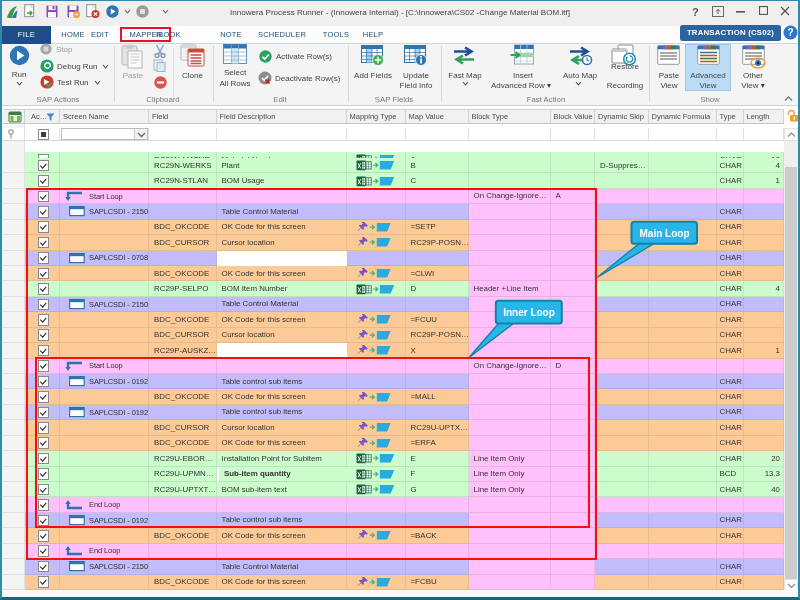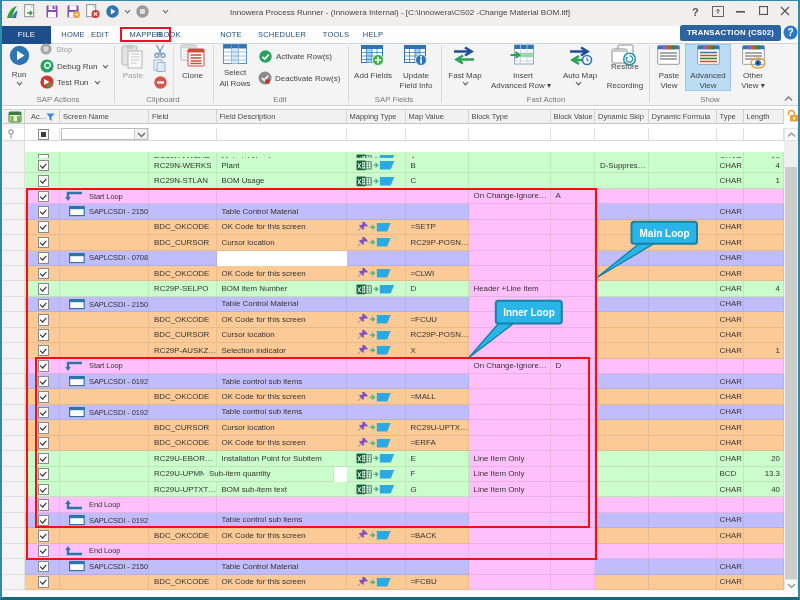--- a/index.html
+++ b/index.html
@@ -856,23 +856,20 @@
       <div class="c" style="left:3px;width:22px;background:#f4f4f4;"></div>
       <div class="c" style="left:25px;width:35px;background:#fcca96;">
         <div class="cb">
           <div class="ck"></div>
         </div>
       </div>
       <div class="c" style="left:60px;width:89px;background:#fcca96;"></div>
       <div class="c" style="left:149px;width:67.5px;background:#fcca96;">
         <span class="t">RC29P-AUSKZ…</span>
       </div>
-      <div class="c" style="left:216.5px;width:130.0px;background:#fcca96;">
-        <span class="t">Selection indicator</span>
-      </div>
       <div class="c" style="left:346.5px;width:59.0px;background:#fcca96;">
         <svg width="48" height="11" viewBox="0 0 48 11" style="position:absolute;left:9px;top:2.2px">
           <g transform="translate(5.8,5) rotate(45)">
             <rect x="-3.4" y="-5.2" width="6.8" height="2" rx="0.9" fill="#7b52c0"></rect>
             <rect x="-1.7" y="-3.6" width="3.4" height="3.4" fill="#7b52c0"></rect>
             <rect x="-3" y="-0.6" width="6" height="1.8" rx="0.8" fill="#7b52c0"></rect>
             <path d="M0 1.2 L0 5.6" stroke="#a0a0a0" stroke-width="1"></path>
           </g>
           <path d="M13.8 5.2 h4 M16 3 L18.3 5.2 L16 7.4" fill="none" stroke="#4caf7d" stroke-width="1.3"></path>
           <path d="M20.8 1 h13.8 l-3.4 8.4 h-10.4 z" fill="#29abe2"></path>
@@ -1140,21 +1137,21 @@
       <div class="c" style="left:3px;width:22px;background:#f4f4f4;"></div>
       <div class="c" style="left:25px;width:35px;background:#cbfccb;">
         <div class="cb">
           <div class="ck"></div>
         </div>
       </div>
       <div class="c" style="left:60px;width:89px;background:#cbfccb;"></div>
       <div class="c" style="left:149px;width:67.5px;background:#cbfccb;">
         <span class="t">RC29U-UPMN…</span>
       </div>
-      <div class="c" style="left:204px;width:130.0px;background:#cbfccb;">
+      <div class="c" style="left:219px;width:130.0px;background:#cbfccb;font-weight:bold;">
         <span class="t">Sub-item quantity</span>
       </div>
       <div class="c" style="left:346.5px;width:59.0px;background:#cbfccb;">
         <svg width="48" height="11" viewBox="0 0 48 11" style="position:absolute;left:9px;top:2.2px">
           <rect x="0.5" y="0.5" width="9.3" height="9.7" rx="0.8" fill="#1a6b41"></rect>
           <rect x="1" y="1.2" width="4.8" height="8.3" fill="#17603a"></rect>
           <path d="M2 3.3 L4.7 8.3 M4.7 3.3 L2 8.3" stroke="#fff" stroke-width="1"></path>
           <rect x="6.3" y="2" width="2.8" height="6.7" fill="#fff"></rect>
           <path d="M6.3 4.2 H9.1 M6.3 6.4 H9.1 M7.7 2 V8.7" stroke="#1a6b41" stroke-width="0.55"></path>
           <rect x="10" y="1.8" width="5.2" height="7.2" fill="#fff" stroke="#1a6b41" stroke-width="0.8"></rect>

